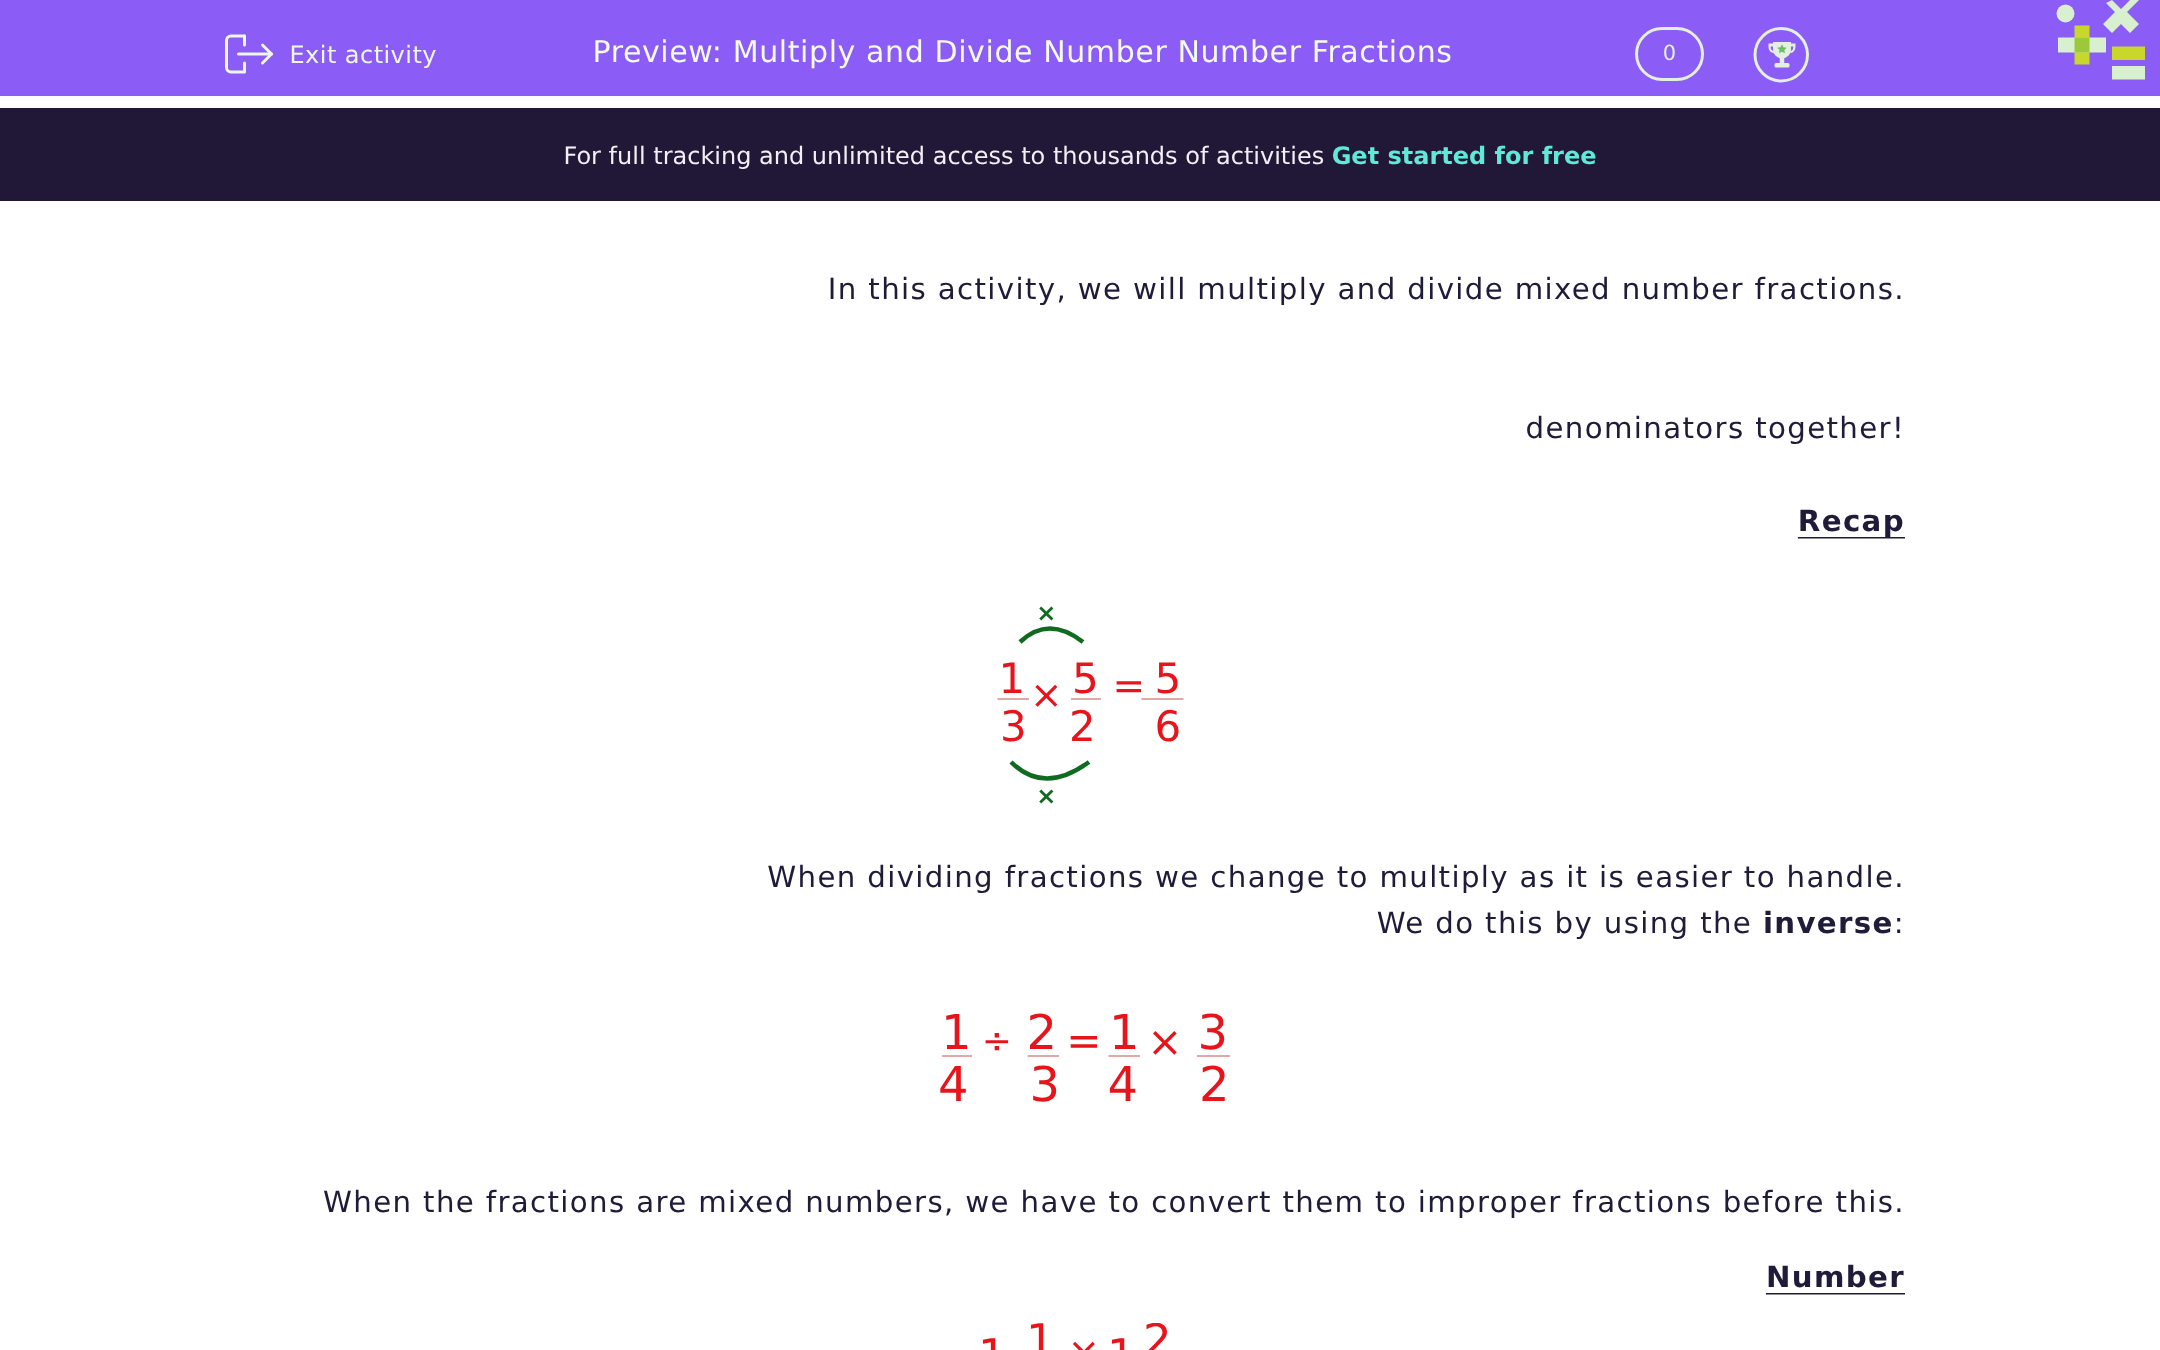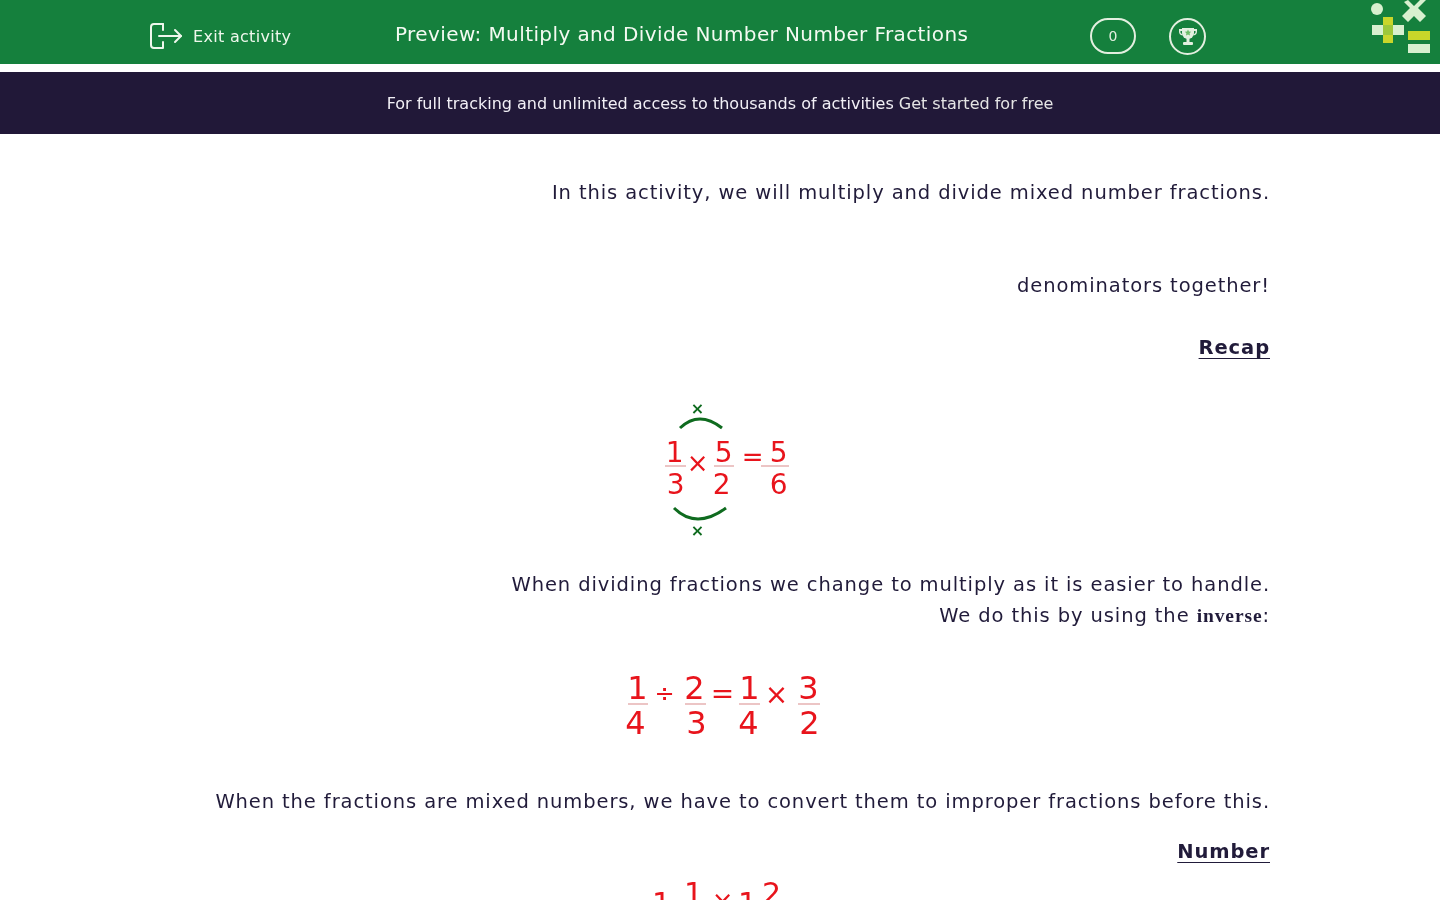--- a/index.html
+++ b/index.html
@@ -1,21 +1,21 @@
 <!DOCTYPE html>
 <html><head>
 <meta charset="utf-8">
 <style>
   * { box-sizing: border-box; margin: 0; padding: 0; }
   html, body { width: 1440px; height: 900px; overflow: hidden; background: #ffffff; }
   body { font-family: "DejaVu Sans", sans-serif; color: #1f1a38; position: relative; }
 
   .topbar {
     position: absolute; left: 0; top: 0; width: 1440px; height: 64px;
-    background: #15803d;
+    background: #8b5cf6;
     text-decoration: underline;
   }
   .exit {
     position: absolute; left: 149px; top: 21px; height: 30px;
     display: flex; align-items: center; gap: 10px; cursor: pointer;
     color: #eef7ec; font-size: 16px; letter-spacing: 0.3px;
   }
   .exit svg { width: 34px; height: 30px; }
   .title {
     position: absolute; left: 395px; top: 22px;
@@ -32,30 +32,30 @@
     border: 2px solid #e3efe0; border-radius: 50%;
     display: flex; align-items: center; justify-content: center;
   }
   .logo { position: absolute; left: 1366px; top: 0; width: 74px; height: 56px; }
 
   .banner {
     position: absolute; left: 0; top: 72px; width: 1440px; height: 62px;
     background: #211838; color: #f2f0f6; font-size: 16px;
     display: flex; align-items: center; justify-content: center; gap: 5px;
   }
-  .banner .cta { font-weight: normal; color: #e5e5e5; cursor: pointer; }
+  .banner .cta { font-weight: bold; color: #5eead4; cursor: pointer; }
 
   .content {
     position: absolute; left: 0; top: 134px; width: 1440px;
     text-align: center; font-size: 19.5px; letter-spacing: 0.9px; line-height: 31px;
     color: #211b3a;
   }
   .p { position: absolute; left: 170px; width: 1100px; text-align: right; }
   .heading { font-weight: bold; text-decoration: underline; text-underline-offset: 4px; }
-  b { font-weight: bold; font-family: Liberation Serif, serif; }
+  b { font-weight: bold; }
 
   .eq { position: absolute; }
   .red { fill: #e8141c; }
 </style>
 </head>
 <body>
 
 <div class="topbar">
   <div class="exit">
     <svg viewBox="0 0 34 30" fill="none" stroke="#eef7ec" stroke-width="2" stroke-linecap="round" stroke-linejoin="round">

